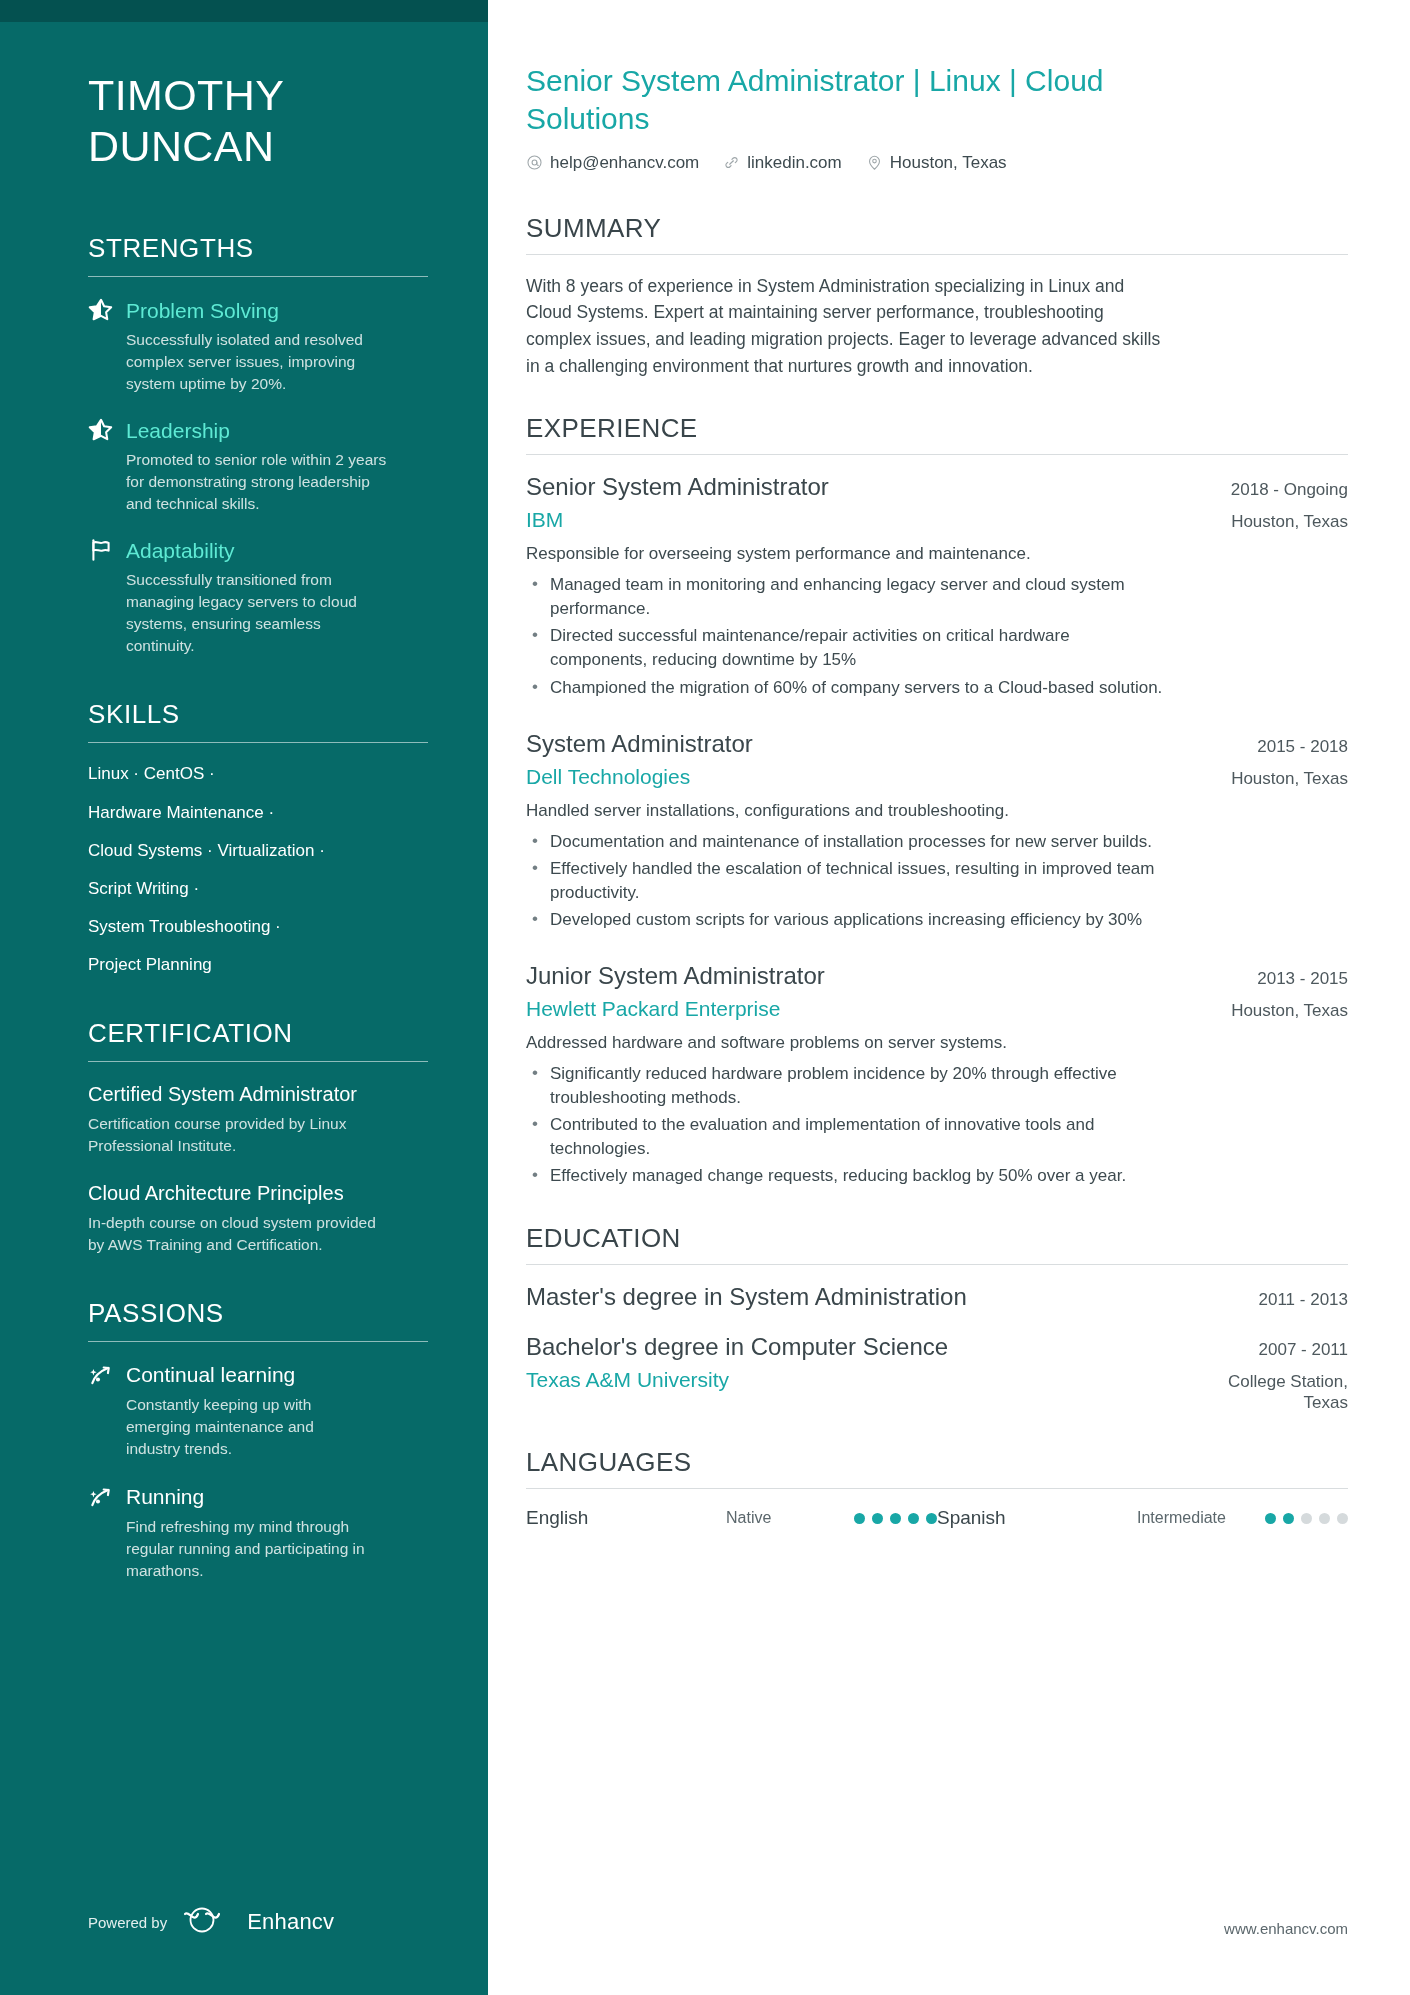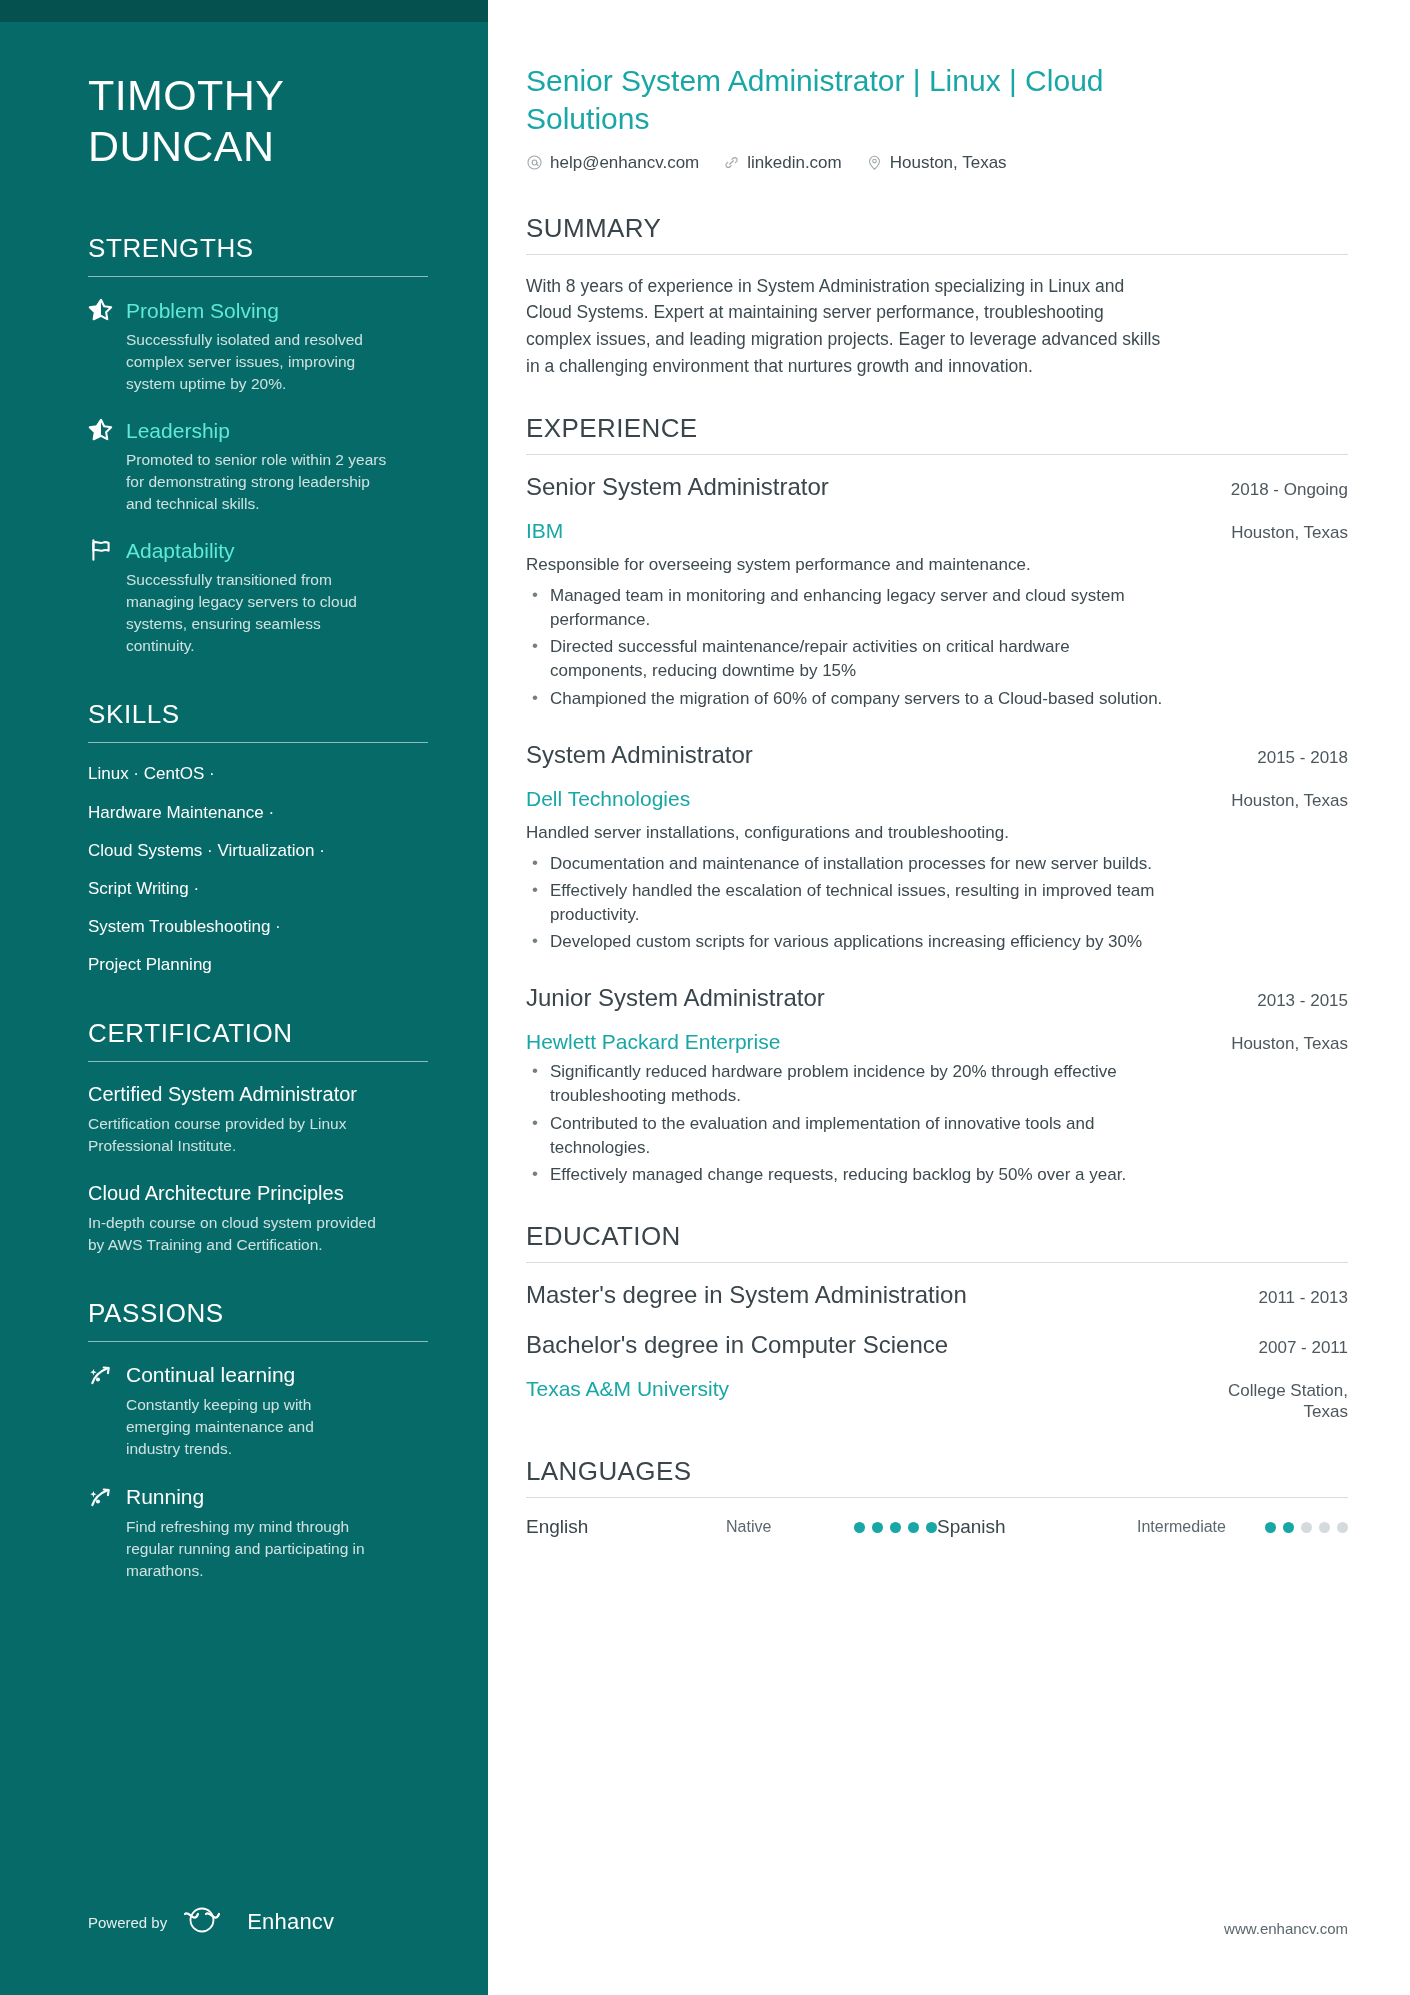--- a/index.html
+++ b/index.html
@@ -190,21 +190,21 @@
     justify-content: space-between;
     align-items: baseline;
     gap: 44px;
   }
   .job-title { font-size: 24px; color: #3a464b; font-weight: 400; }
   .job-period { font-size: 17px; color: #4d585d; white-space: nowrap; padding-left: 16px; }
   .job-mid {
     display: flex;
     justify-content: space-between;
     align-items: baseline;
-    margin-top: 18px;
+    margin-top: 7px;
   }
   .job-company { font-size: 21px; color: #18A7A6; }
   .job-location {
     font-size: 17px;
     color: #4d585d;
     text-align: right;
     padding-left: 16px;
     max-width: 160px;
     line-height: 1.25;
   }
@@ -478,20 +478,21 @@
 
       <div class="job">
         <div class="job-top">
           <span class="job-title">Junior System Administrator</span>
           <span class="job-period">2013 - 2015</span>
         </div>
         <div class="job-mid">
           <span class="job-company">Hewlett Packard Enterprise</span>
           <span class="job-location">Houston, Texas</span>
         </div>
+        <div class="job-lead">Addressed hardware and software problems on server systems.</div>
         <ul class="bullets">
           <li>Significantly reduced hardware problem incidence by 20% through effective troubleshooting methods.</li>
           <li>Contributed to the evaluation and implementation of innovative tools and technologies.</li>
           <li>Effectively managed change requests, reducing backlog by 50% over a year.</li>
         </ul>
       </div>
     </section>
 
     <section class="m-section">
       <div class="m-head">EDUCATION</div>

